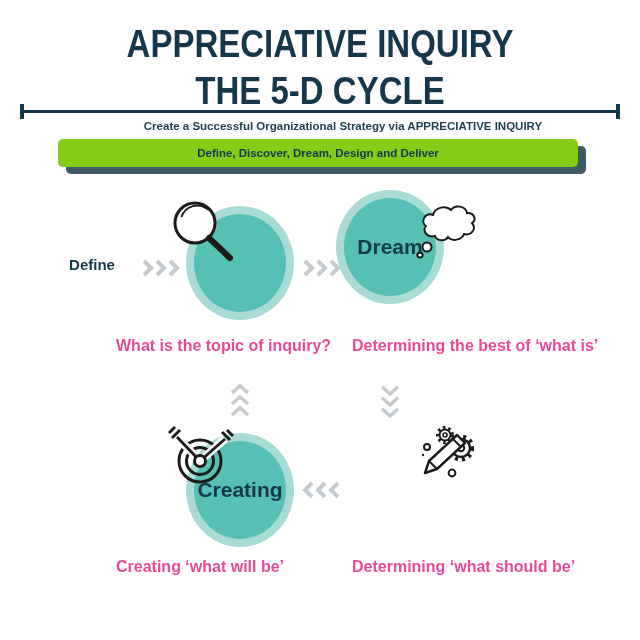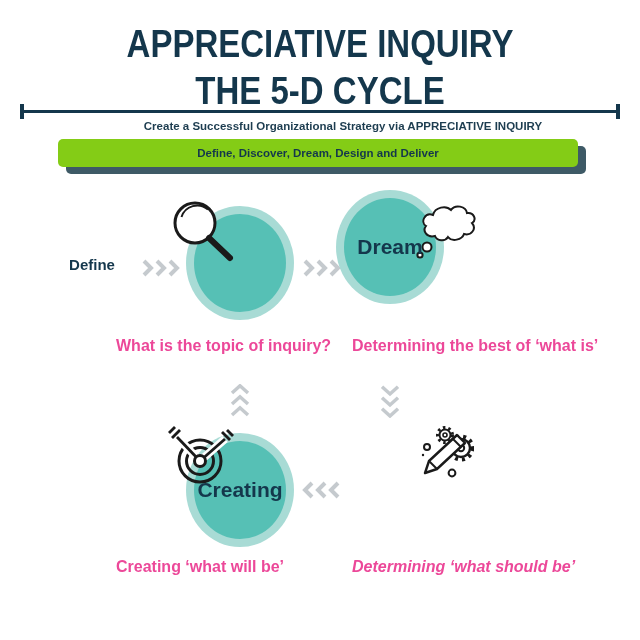--- a/index.html
+++ b/index.html
@@ -48,21 +48,21 @@
   #circle-design{left:336px;top:433px;}
   
   .define-label{
     position:absolute;left:56px;top:256px;width:72px;text-align:center;
     font-size:15px;font-weight:bold;color:#14374C;
   }
   .caption{position:absolute;font-size:16px;font-weight:bold;color:#ec4899;white-space:nowrap;}
   #caption-discover{left:116px;top:337px;}
   #caption-dream{left:352px;top:337px;}
   #caption-deliver{left:116px;top:558px;text-align:center;}
-  #caption-design{left:352px;top:558px;font-style:italic;}
+  #caption-design{left:352px;top:558px;}
   
   .icon{position:absolute;}
   #arrow-define-discover{left:142px;top:259px;}
   #arrow-discover-dream{left:303px;top:259px;}
   #arrow-design-deliver{left:300px;top:481px;}
   #arrow-up-deliver{left:230px;top:384px;}
   #arrow-down-design{left:380px;top:384px;}
   #icon-magnifier{left:168px;top:198px;}
   #icon-cloud{left:414px;top:204px;}
   #icon-target{left:166px;top:424px;}

